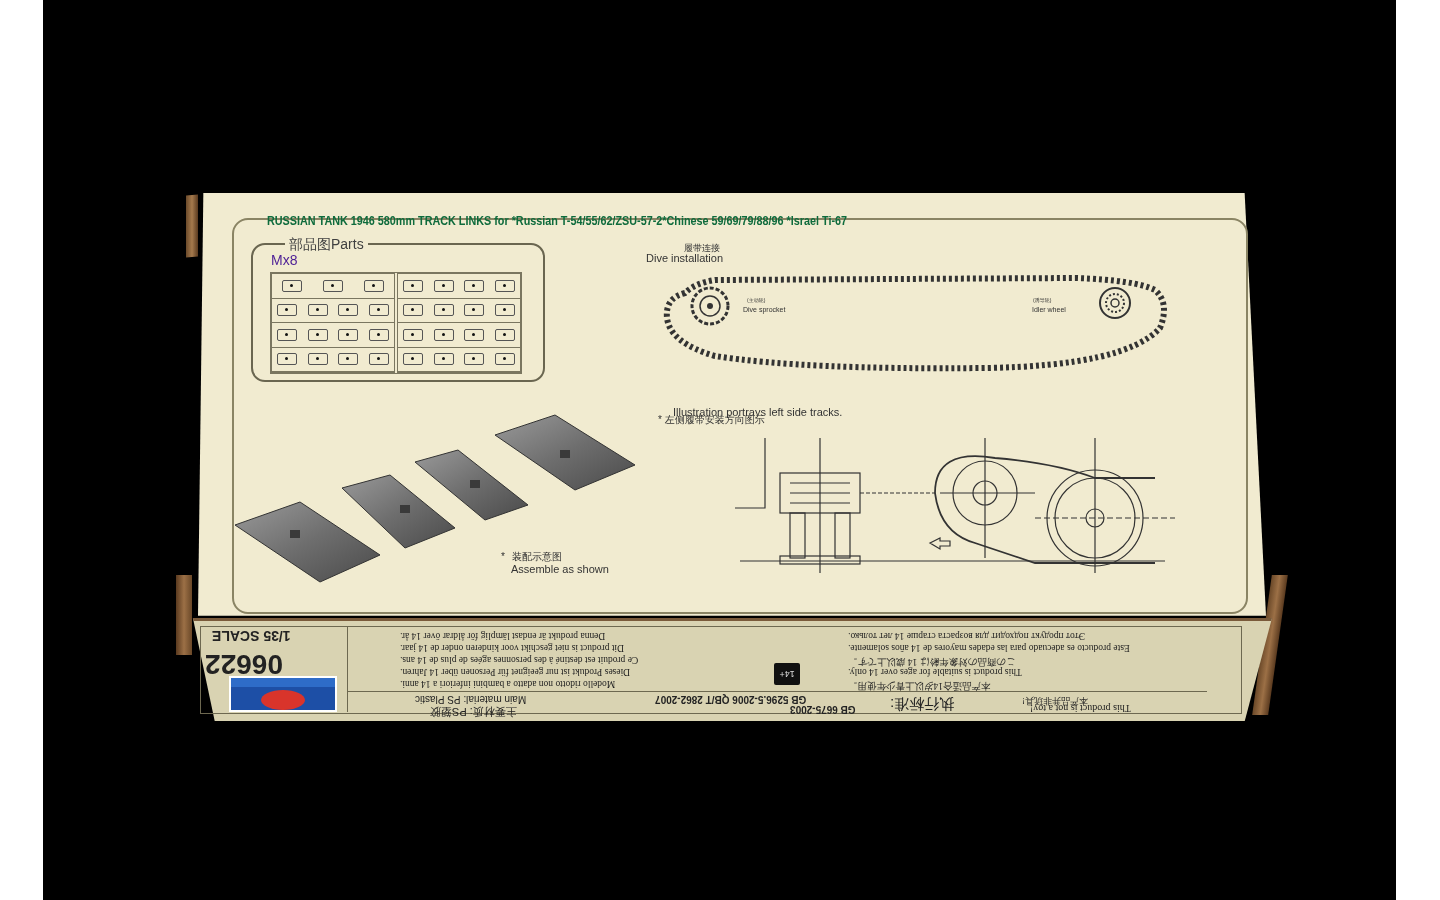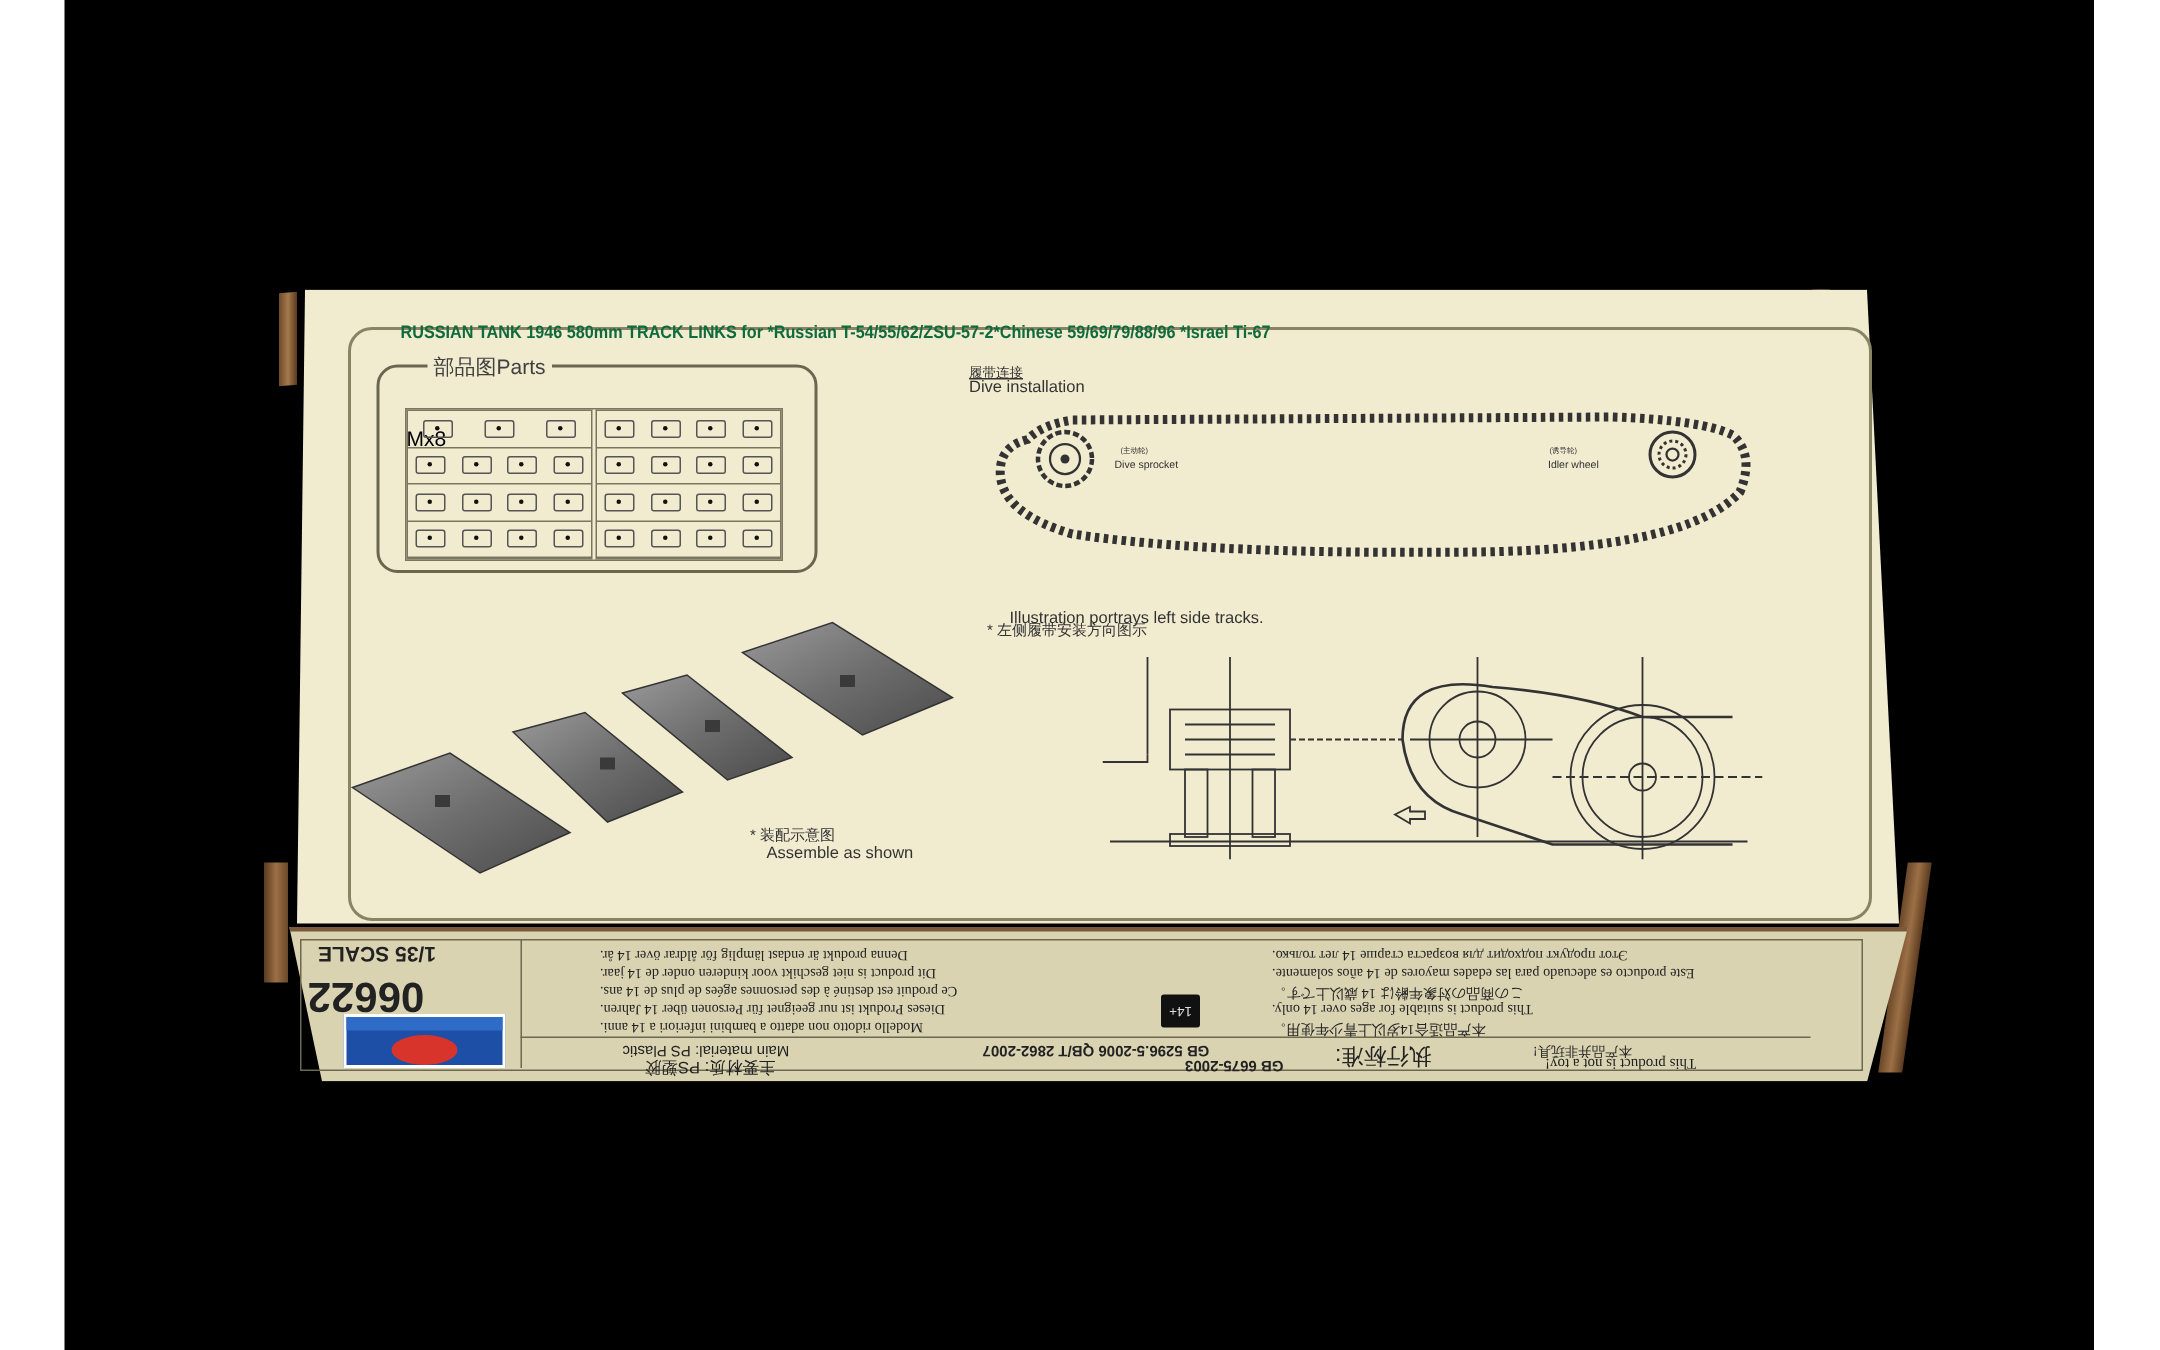--- a/index.html
+++ b/index.html
@@ -13,35 +13,35 @@
   .lid { position:absolute; left:198px; top:193px; width:1068px; height:427px; background:#f1ebd0;
          clip-path:polygon(0.5% 0,98% 0,100% 99%,0 99%); }
   .lid-inner { position:absolute; left:232px; top:218px; width:1012px; height:392px; border:2px solid #8a8464; border-radius:16px; }
   .side { position:absolute; left:182px; top:618px; width:1090px; height:100px; background:#d9d3b2;
           clip-path:polygon(1% 0,100% 0,97.5% 100%,3% 100%); border-top:3px solid #7a5a3a; }
   .side-inner { position:absolute; left:200px; top:626px; width:1040px; height:86px; border:1px solid #6d6850; }
 
   .title { position:absolute; left:267px; top:214px; color:#0e6b3c; font-weight:bold; font-size:12px; letter-spacing:0; white-space:nowrap; transform:scaleX(0.9); transform-origin:left; }
   .parts-box { position:absolute; left:251px; top:243px; width:290px; height:135px; border:2px solid #6a6650; border-radius:14px; }
   .parts-label { position:absolute; left:285px; top:236px; background:#f1ebd0; padding:0 4px; font-size:14px; color:#404040; }
-  .mx8 { position:absolute; left:271px; top:252px; font-size:14px; color:#000000;margin-top:32px; }
+  .mx8 { position:absolute; left:271px; top:252px; font-size:14px; color:#4c1d95; }
   .sprue { position:absolute; left:270px; top:272px; width:250px; height:100px; border:1px solid #7a7660; display:grid; grid-template-columns:1fr 1fr; gap:2px; }
   .sprue-half { display:grid; grid-template-rows:repeat(4,1fr); border:1px solid #7a7660; }
   .sprue-row { border-bottom:1px solid #7a7660; display:flex; justify-content:space-around; align-items:center; font-size:9px; color:#444; }
   .link-glyph { width:18px; height:10px; border:1px solid #555; border-radius:2px; position:relative; }
   .link-glyph::after { content:""; position:absolute; left:7px; top:3px; width:3px; height:3px; background:#111; border-radius:50%; }
 
-  .track-head-cn { position:absolute; left:646px; top:242px; font-size:9px; color:#333;text-decoration:underline; }
+  .track-head-cn { position:absolute; left:684px; top:242px; font-size:9px; color:#333; }
   .track-head { position:absolute; left:646px; top:252px; font-size:11px; color:#333; }
   .track-svg { position:absolute; left:655px; top:268px; }
   .illus-cn { position:absolute; left:658px; top:413px; font-size:10px; color:#333; }
   .illus-en { position:absolute; left:673px; top:406px; font-size:11px; color:#333; }
   .diagram-svg { position:absolute; left:735px; top:438px; }
   .tracks-svg { position:absolute; left:230px; top:410px; }
-  .assemble-cn { position:absolute; left:500px; top:550px; font-size:10px; color:#333; }
+  .assemble-cn { position:absolute; left:500px; top:550px; font-size:10px; color:#333;font-family:Liberation Mono, monospace; }
   .assemble-en { position:absolute; left:511px; top:563px; font-size:11px; color:#333; }
 
   .upside { transform:rotate(180deg); position:absolute; color:#222; white-space:nowrap; }
   .code { left:205px; top:634px; font-size:28px; font-weight:bold; font-family:"Liberation Sans", sans-serif; }
   .scale { left:212px; top:628px; font-size:14px; font-weight:bold; }
   .logo { position:absolute; left:229px; top:676px; width:104px; height:32px; background:#1d4fa6; border:2px solid #fff; }
   .logo .ring { position:absolute; left:30px; top:12px; width:44px; height:20px; background:#d9342b; border-radius:50%; }
   .logo .bar { position:absolute; left:0; top:0; width:100%; height:9px; background:#2e6cc8; }
   .divider-v { position:absolute; left:347px; top:626px; width:1px; height:86px; background:#6d6850; }
   .divider-h { position:absolute; left:347px; top:691px; width:860px; height:1px; background:#6d6850; }

